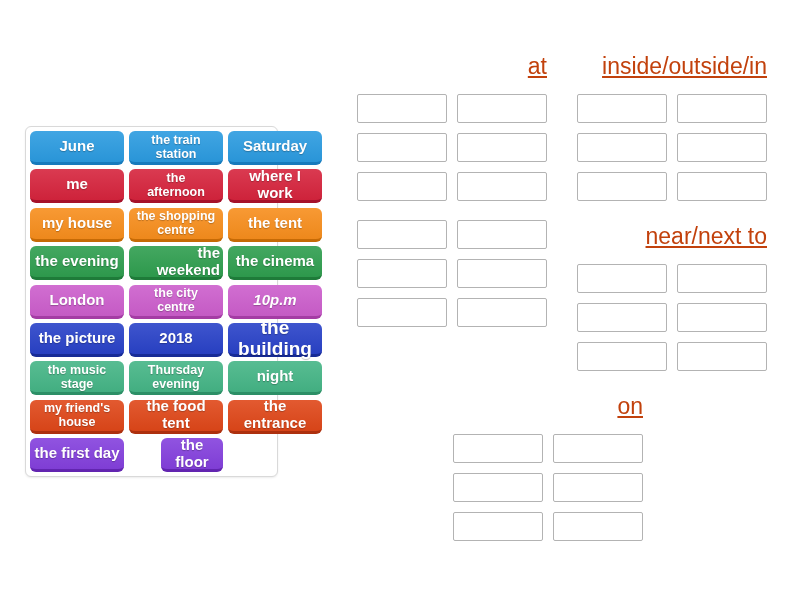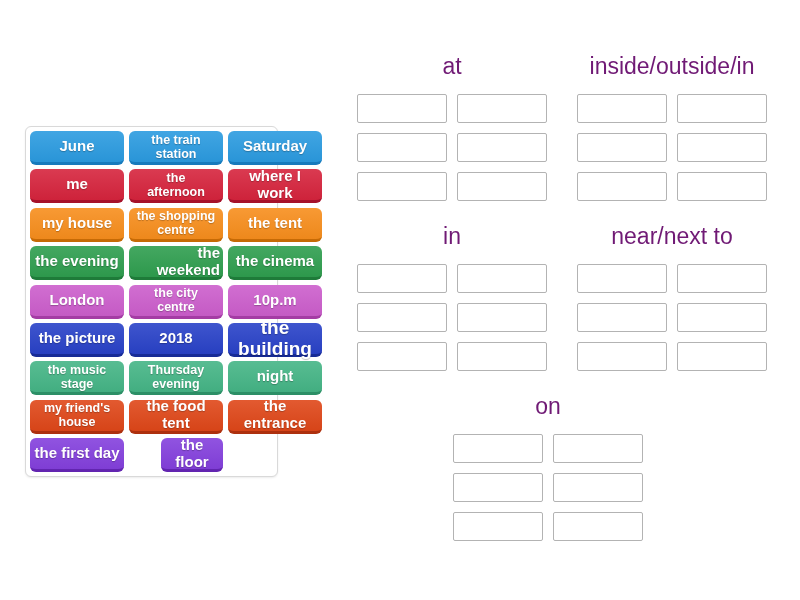--- a/index.html
+++ b/index.html
@@ -23,22 +23,22 @@
     display:flex;align-items:center;justify-content:center;
     border-bottom:3px solid rgba(0,0,0,.35);
     box-sizing:border-box;padding:1px 3px;line-height:1.12;
     white-space:pre-line;cursor:grab;
     text-shadow:0 1px 1px rgba(0,0,0,.25);
     background-image:linear-gradient(rgba(255,255,255,.10),rgba(0,0,0,.04));
   }
   
   .group{position:absolute;width:190px;}
   .group h2{
-    margin:0 0 12px 0;font-size:23px;font-weight:400;color:#701a75;
-    line-height:32px;text-align:center;white-space:nowrap;
+    margin:0 0 12px 0;font-size:23px;font-weight:400;color:#c2410c;
+    line-height:32px;text-align:right;white-space:nowrap;text-decoration:underline;
   }
   .slots{display:grid;grid-template-columns:repeat(2,90px);gap:10px;justify-content:center;}
   .slot{
     width:90px;height:29px;background:#fff;border:1px solid #b3b3b3;
     border-radius:2px;box-sizing:border-box;
   }
   .g-at{left:357px;top:50px;}
   .g-inside{left:577px;top:50px;}
   .g-in{left:357px;top:220px;}
   .g-near{left:577px;top:220px;}
@@ -62,21 +62,21 @@
         <div class="tile" style="background-color: rgb(247, 142, 29); border-bottom-color: rgb(198, 106, 5); font-size: 15px;">my house</div>
         <div class="tile" style="background-color: rgb(247, 142, 29); border-bottom-color: rgb(198, 106, 5); font-size: 12.5px;">the shopping
 centre</div>
         <div class="tile" style="background-color: rgb(247, 142, 29); border-bottom-color: rgb(198, 106, 5); font-size: 15px;">the tent</div>
         <div class="tile" style="background-color: rgb(47, 158, 79); border-bottom-color: rgb(30, 123, 57); font-size: 15px;">the evening</div>
         <div class="tile" style="background-color: rgb(47, 158, 79); border-bottom-color: rgb(30, 123, 57); font-size: 15px; text-align: right;">the weekend</div>
         <div class="tile" style="background-color: rgb(47, 158, 79); border-bottom-color: rgb(30, 123, 57); font-size: 15px;">the cinema</div>
         <div class="tile" style="background-color: rgb(204, 94, 204); border-bottom-color: rgb(164, 60, 164); font-size: 15px;">London</div>
         <div class="tile" style="background-color: rgb(204, 94, 204); border-bottom-color: rgb(164, 60, 164); font-size: 12.5px;">the city
 centre</div>
-        <div class="tile" style="background-color: rgb(204, 94, 204); border-bottom-color: rgb(164, 60, 164); font-size: 15px;">10p.m</div>
+        <div class="tile" style="background-color: rgb(204, 94, 204); border-bottom-color: rgb(164, 60, 164); font-size: 15px; font-style: italic;">10p.m</div>
         <div class="tile" style="background-color: rgb(41, 66, 200); border-bottom-color: rgb(23, 43, 150); font-size: 15px;">the picture</div>
         <div class="tile" style="background-color: rgb(41, 66, 200); border-bottom-color: rgb(23, 43, 150); font-size: 15px;">2018</div>
         <div class="tile" style="background-color: rgb(41, 66, 200); border-bottom-color: rgb(23, 43, 150); font-size: 19px;">the building</div>
         <div class="tile" style="background-color: rgb(69, 181, 134); border-bottom-color: rgb(44, 143, 102); font-size: 12.5px;">the music
 stage</div>
         <div class="tile" style="background-color: rgb(69, 181, 134); border-bottom-color: rgb(44, 143, 102); font-size: 12.5px;">Thursday
 evening</div>
         <div class="tile" style="background-color: rgb(69, 181, 134); border-bottom-color: rgb(44, 143, 102); font-size: 15px;">night</div>
         <div class="tile" style="background-color: rgb(223, 71, 25); border-bottom-color: rgb(173, 48, 14); font-size: 12.5px;">my friend's
 house</div>
@@ -105,21 +105,20 @@
         <div class="slot"></div>
         <div class="slot"></div>
         <div class="slot"></div>
         <div class="slot"></div>
         <div class="slot"></div>
         <div class="slot"></div>
       </div>
   </div>
 
   <div class="group g-in">
-    <h2>in</h2>
     <div class="slots">
         <div class="slot"></div>
         <div class="slot"></div>
         <div class="slot"></div>
         <div class="slot"></div>
         <div class="slot"></div>
         <div class="slot"></div>
       </div>
   </div>
 

